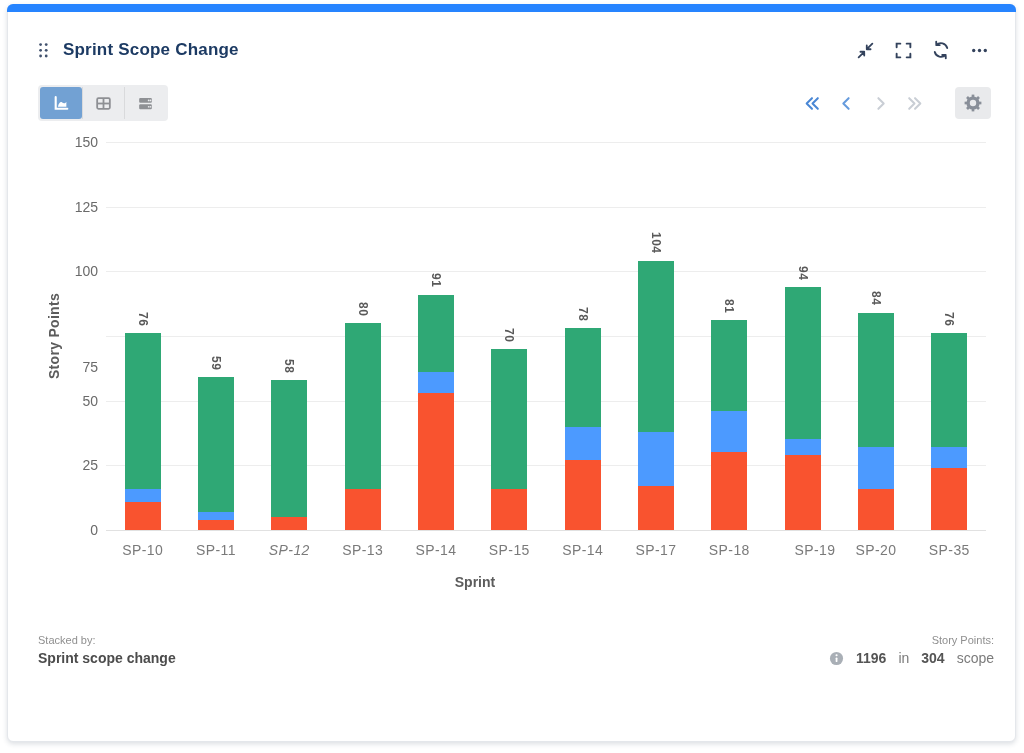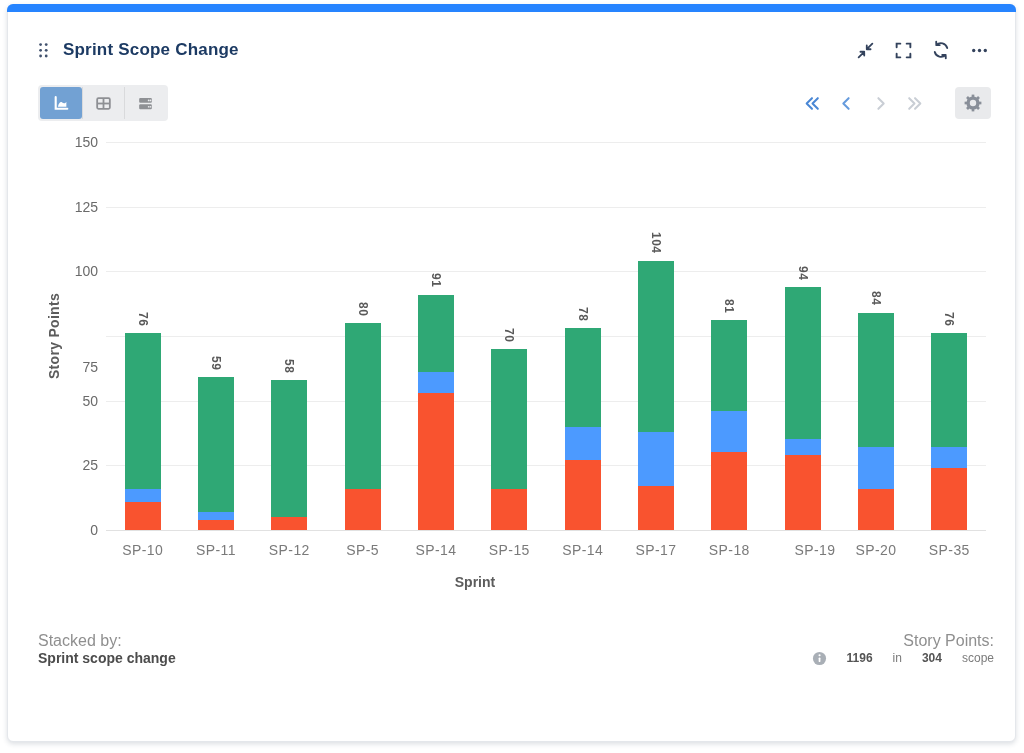--- a/index.html
+++ b/index.html
@@ -66,23 +66,23 @@
   #xticks { position:absolute; left:98px; top:537px; width:880px; height:20px; }
   .xtick { position:absolute; transform:translateX(-50%); font-size:14px; color:#7A7A7A; letter-spacing:.4px; white-space:nowrap; }
   .x-axis-title { position:absolute; left:467px; top:569px; transform:translateX(-50%); font-size:14px; font-weight:700; color:#5C5C5C; }
   #legend { position:absolute; left:508px; top:599px; transform:translateX(-50%); display:flex; gap:30px; align-items:center; }
   .legend-item { display:flex; align-items:center; gap:9px; cursor:pointer; }
   .legend-dot { width:13px; height:13px; border-radius:50%; }
   .legend-label { font-size:14px; color:#3C3C3C; }
   
   .footer-left { position:absolute; left:30px; top:627px; }
   .footer-right { position:absolute; right:21px; top:627px; text-align:right; }
-  .f-label { font-size:16px; color:#8F8F8F; line-height:17px; }
+  .f-label { font-size:11px; color:#8F8F8F; line-height:17px; }
   .f-strong { font-size:14px; font-weight:700; color:#4C4C4C; line-height:18px; }
-  .f-stat { font-size:12px; color:#7B7B7B; line-height:18px; display:flex; align-items:center; justify-content:flex-end; gap:20px; }
+  .f-stat { font-size:14px; color:#7B7B7B; line-height:18px; display:flex; align-items:center; justify-content:flex-end; gap:12px; }
   .f-stat b { color:#545454; }
   .info-ic { width:15px; height:15px; display:inline-flex; }
 </style>
 </head>
 <body>
 
 <div class="card">
   <div class="accent"></div>
 
   <div class="card-header">
@@ -261,22 +261,22 @@
       <div class="bar-seg" style="left: 752px; width: 36px; bottom: 82.7733px; height: 134.507px; background: rgb(47, 168, 117);"></div>
       <div class="vlabel" style="left: 770px; bottom: 224.28px;">84</div>
       <div class="bar-seg" style="left: 825.333px; width: 36px; bottom: 0px; height: 62.08px; background: rgb(249, 83, 47);"></div>
       <div class="bar-seg" style="left: 825.333px; width: 36px; bottom: 62.08px; height: 20.6933px; background: rgb(76, 154, 255);"></div>
       <div class="bar-seg" style="left: 825.333px; width: 36px; bottom: 82.7733px; height: 113.813px; background: rgb(47, 168, 117);"></div>
       <div class="vlabel" style="left: 843.333px; bottom: 203.587px;">76</div>
     </div>
   <div id="xticks">
       <div class="xtick" style="left: 36.6667px;">SP-10</div>
       <div class="xtick" style="left: 110px;">SP-11</div>
-      <div class="xtick" style="left: 183.333px;">SP-12</div>
-      <div class="xtick" style="left: 256.667px;">SP-5</div>
+      <div class="xtick" style="left: 183.333px; font-style: italic;">SP-12</div>
+      <div class="xtick" style="left: 256.667px;">SP-13</div>
       <div class="xtick" style="left: 330px;">SP-14</div>
       <div class="xtick" style="left: 403.333px; text-align: center;">SP-15</div>
       <div class="xtick" style="left: 476.667px;">SP-14</div>
       <div class="xtick" style="left: 550px;">SP-17</div>
       <div class="xtick" style="left: 623.333px;">SP-18</div>
       <div class="xtick" style="left: 709px; text-align: center;">SP-19</div>
       <div class="xtick" style="left: 770px;">SP-20</div>
       <div class="xtick" style="left: 843.333px;">SP-35</div>
     </div>
   <div class="x-axis-title">Sprint</div>

